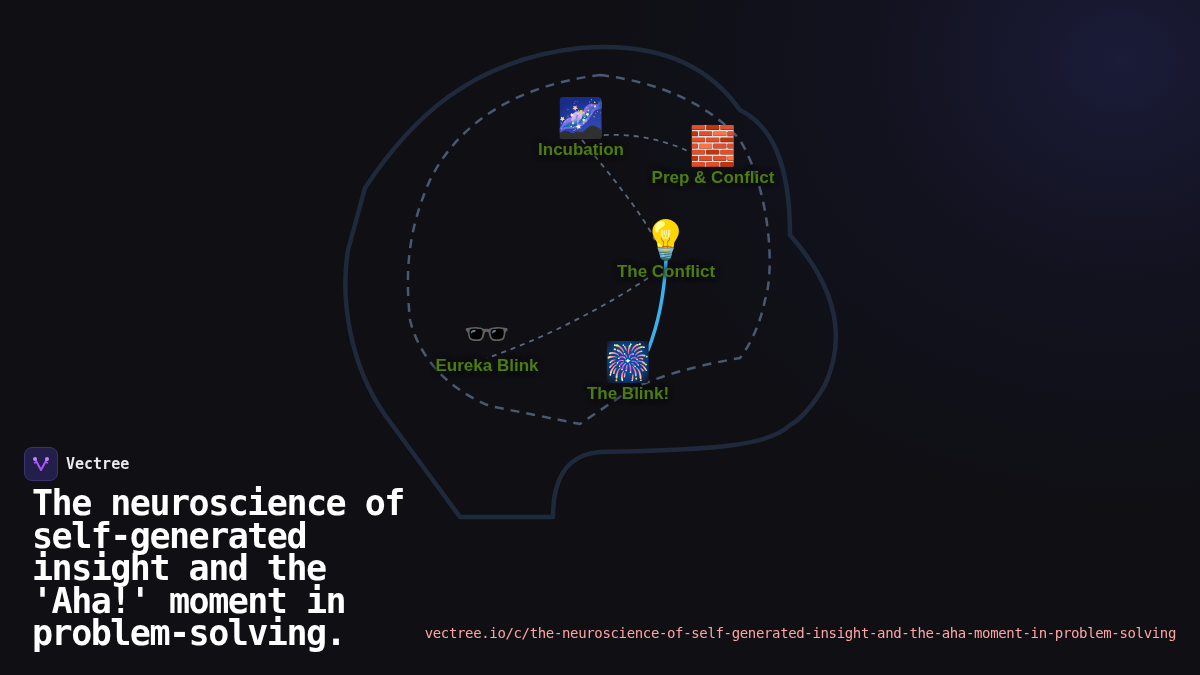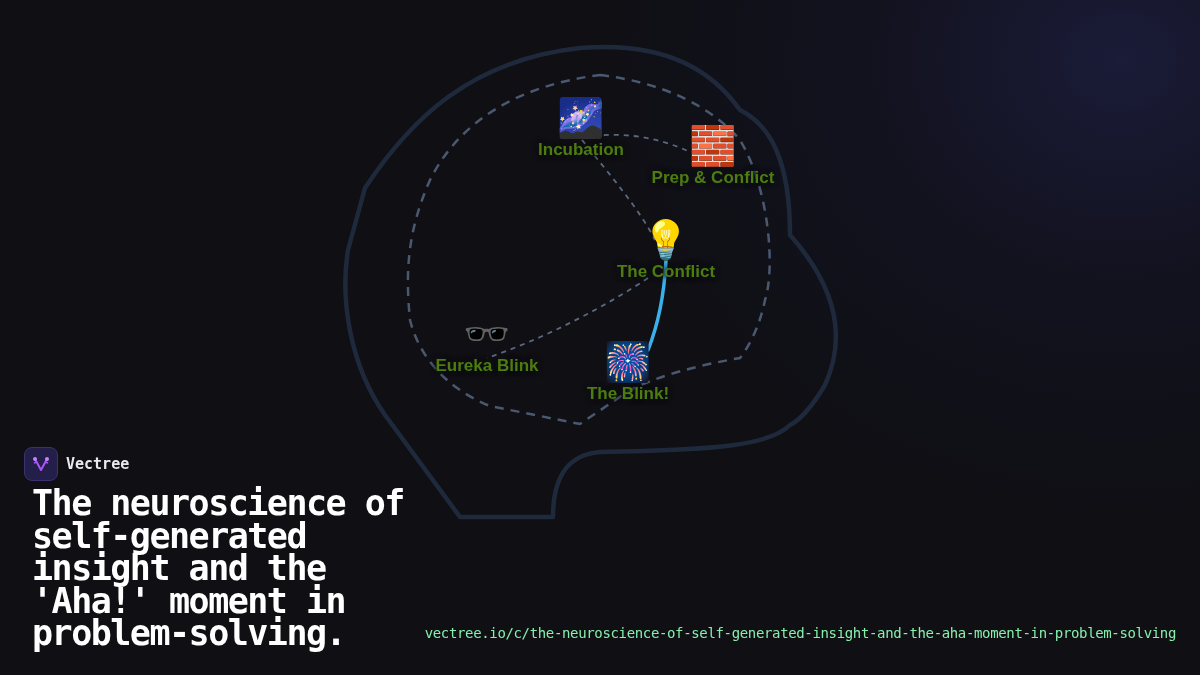--- a/index.html
+++ b/index.html
@@ -31,21 +31,21 @@
   .brand-name {
     font-family:"DejaVu Sans Mono", monospace; font-weight:bold; font-size:15px; color:#e8e8ee;text-align:right;
   }
   .title {
     position:absolute; left:32px; top:487px; width:380px; margin:0;
     font-family:"DejaVu Sans Mono", monospace; font-weight:bold;
     font-size:35px; line-height:32.5px; color:#ffffff; letter-spacing:-1.5px;
   }
   .url {
     position:absolute; right:24px; top:625px;
-    font-family:"DejaVu Sans Mono", monospace; font-size:14px; color:#86efac;
+    font-family:"DejaVu Sans Mono", monospace; font-size:14px; color:#fca5a5;
     letter-spacing:-0.35px;
   }
 </style>
 </head>
 <body>
 
 <div class="bg-glow"></div>
 
 <svg class="diagram" width="1200" height="675" viewBox="0 0 1200 675">
 

